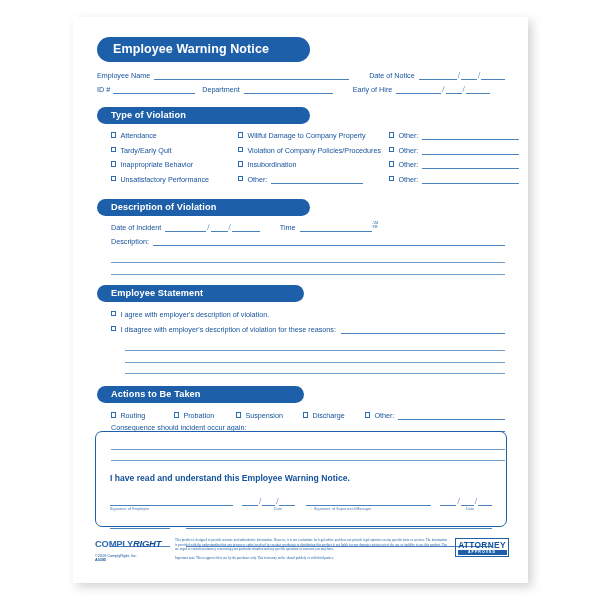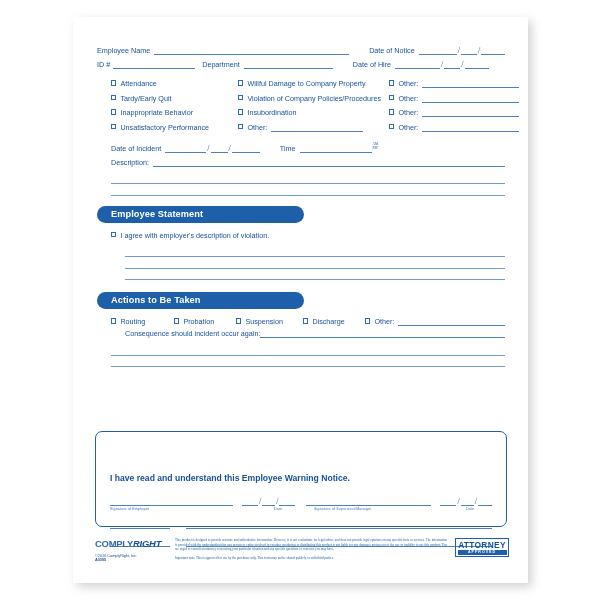--- a/index.html
+++ b/index.html
@@ -218,20 +218,21 @@
 </style>
 </head>
 <body>
 
 <div class="page-bg"></div>
 
 <div class="sheet">
   <div class="inner">
 
     
+    <div class="pill pill-title pill-w1">Employee Warning Notice</div>
 
     
     <div class="hdr-fields">
 
       <div class="hdr-line">
         <span class="lbl">Employee Name</span>
         <span class="line" style="margin-left:4px;width:195px;flex:0 0 195px;"></span>
         <span style="flex:0 0 20px;"></span>
         <span class="lbl">Date of Notice</span>
         <span class="line" style="margin-left:4px;flex:0 0 38px;"></span>
@@ -241,31 +242,32 @@
         <span class="line" style="flex:0 0 24px;"></span>
       </div>
 
       <div class="hdr-line">
         <span class="lbl">ID #</span>
         <span class="line" style="margin-left:3px;flex:0 0 82px;"></span>
         <span style="flex:0 0 7px;"></span>
         <span class="lbl">Department</span>
         <span class="line" style="margin-left:4px;flex:0 0 89px;"></span>
         <span style="flex:0 0 20px;"></span>
-        <span class="lbl">Date of Hire</span>
+        <span class="lbl">Early of Hire</span>
         <span class="line" style="margin-left:4px;flex:0 0 45px;"></span>
         <span class="slash">/</span>
         <span class="line" style="flex:0 0 16px;"></span>
         <span class="slash">/</span>
         <span class="line" style="flex:0 0 24px;"></span>
       </div>
     </div>
 
     
     <div style="margin-top:10px;">
+      <div class="pill pill-sec pill-w1">Type of Violation</div>
 
       <div class="viol-grid">
 
         <div class="cb-item">
           <span class="cb"></span>
           <span class="lbl">Attendance</span>
         </div>
         <div class="cb-item">
           <span class="cb"></span>
           <span class="lbl">Willful Damage to Company Property</span>
@@ -317,20 +319,21 @@
           <span class="cb"></span>
           <span class="lbl">Other:</span>
           <span class="line" style="margin-left:4px;flex:1;"></span>
         </div>
 
       </div>
     </div>
 
     
     <div style="margin-top:12px;">
+      <div class="pill pill-sec pill-w1">Description of Violation</div>
 
       <div style="padding-left:14px;margin-top:7px;">
         <div class="hdr-line">
           <span class="lbl">Date of Incident</span>
           <span class="line" style="margin-left:4px;flex:0 0 41px;"></span>
           <span class="slash">/</span>
           <span class="line" style="flex:0 0 17px;"></span>
           <span class="slash">/</span>
           <span class="line" style="flex:0 0 28px;"></span>
           <span style="flex:0 0 20px;"></span>
@@ -354,20 +357,25 @@
     </div>
 
     
     <div style="margin-top:7px;">
       <div class="pill pill-sec pill-w2">Employee Statement</div>
 
       <div style="padding-left:14px;margin-top:8px;">
         <div class="cb-item" style="margin-bottom:6px;">
           <span class="cb"></span>
           <span class="lbl">I agree with employer's description of violation.</span>
+        </div>
+        <div class="cb-item">
+          <span class="cb"></span>
+          <span class="lbl">I disagree with employer's description of violation for these reasons:</span>
+          <span class="line" style="margin-left:5px;flex:1;"></span>
         </div>
         <div class="desc-lines" style="padding-left:14px;">
           <div class="fl"></div>
           <div class="fl"></div>
           <div class="fl"></div>
         </div>
       </div>
     </div>
 
     
@@ -392,21 +400,21 @@
             <span class="cb"></span>
             <span class="lbl">Discharge</span>
           </div>
           <div class="cb-item" style="flex:1;">
             <span class="cb"></span>
             <span class="lbl">Other:</span>
             <span class="line" style="margin-left:4px;flex:1;"></span>
           </div>
         </div>
 
-        <div class="hdr-line" style="margin-top:3px;margin-left:14px;">
+        <div class="hdr-line" style="margin-top:3px;">
           <span class="lbl">Consequence should incident occur again:</span>
           <span class="line" style="flex:1;"></span>
         </div>
         <div class="desc-lines">
           <div class="fl"></div>
           <div class="fl"></div>
         </div>
       </div>
     </div>
 

